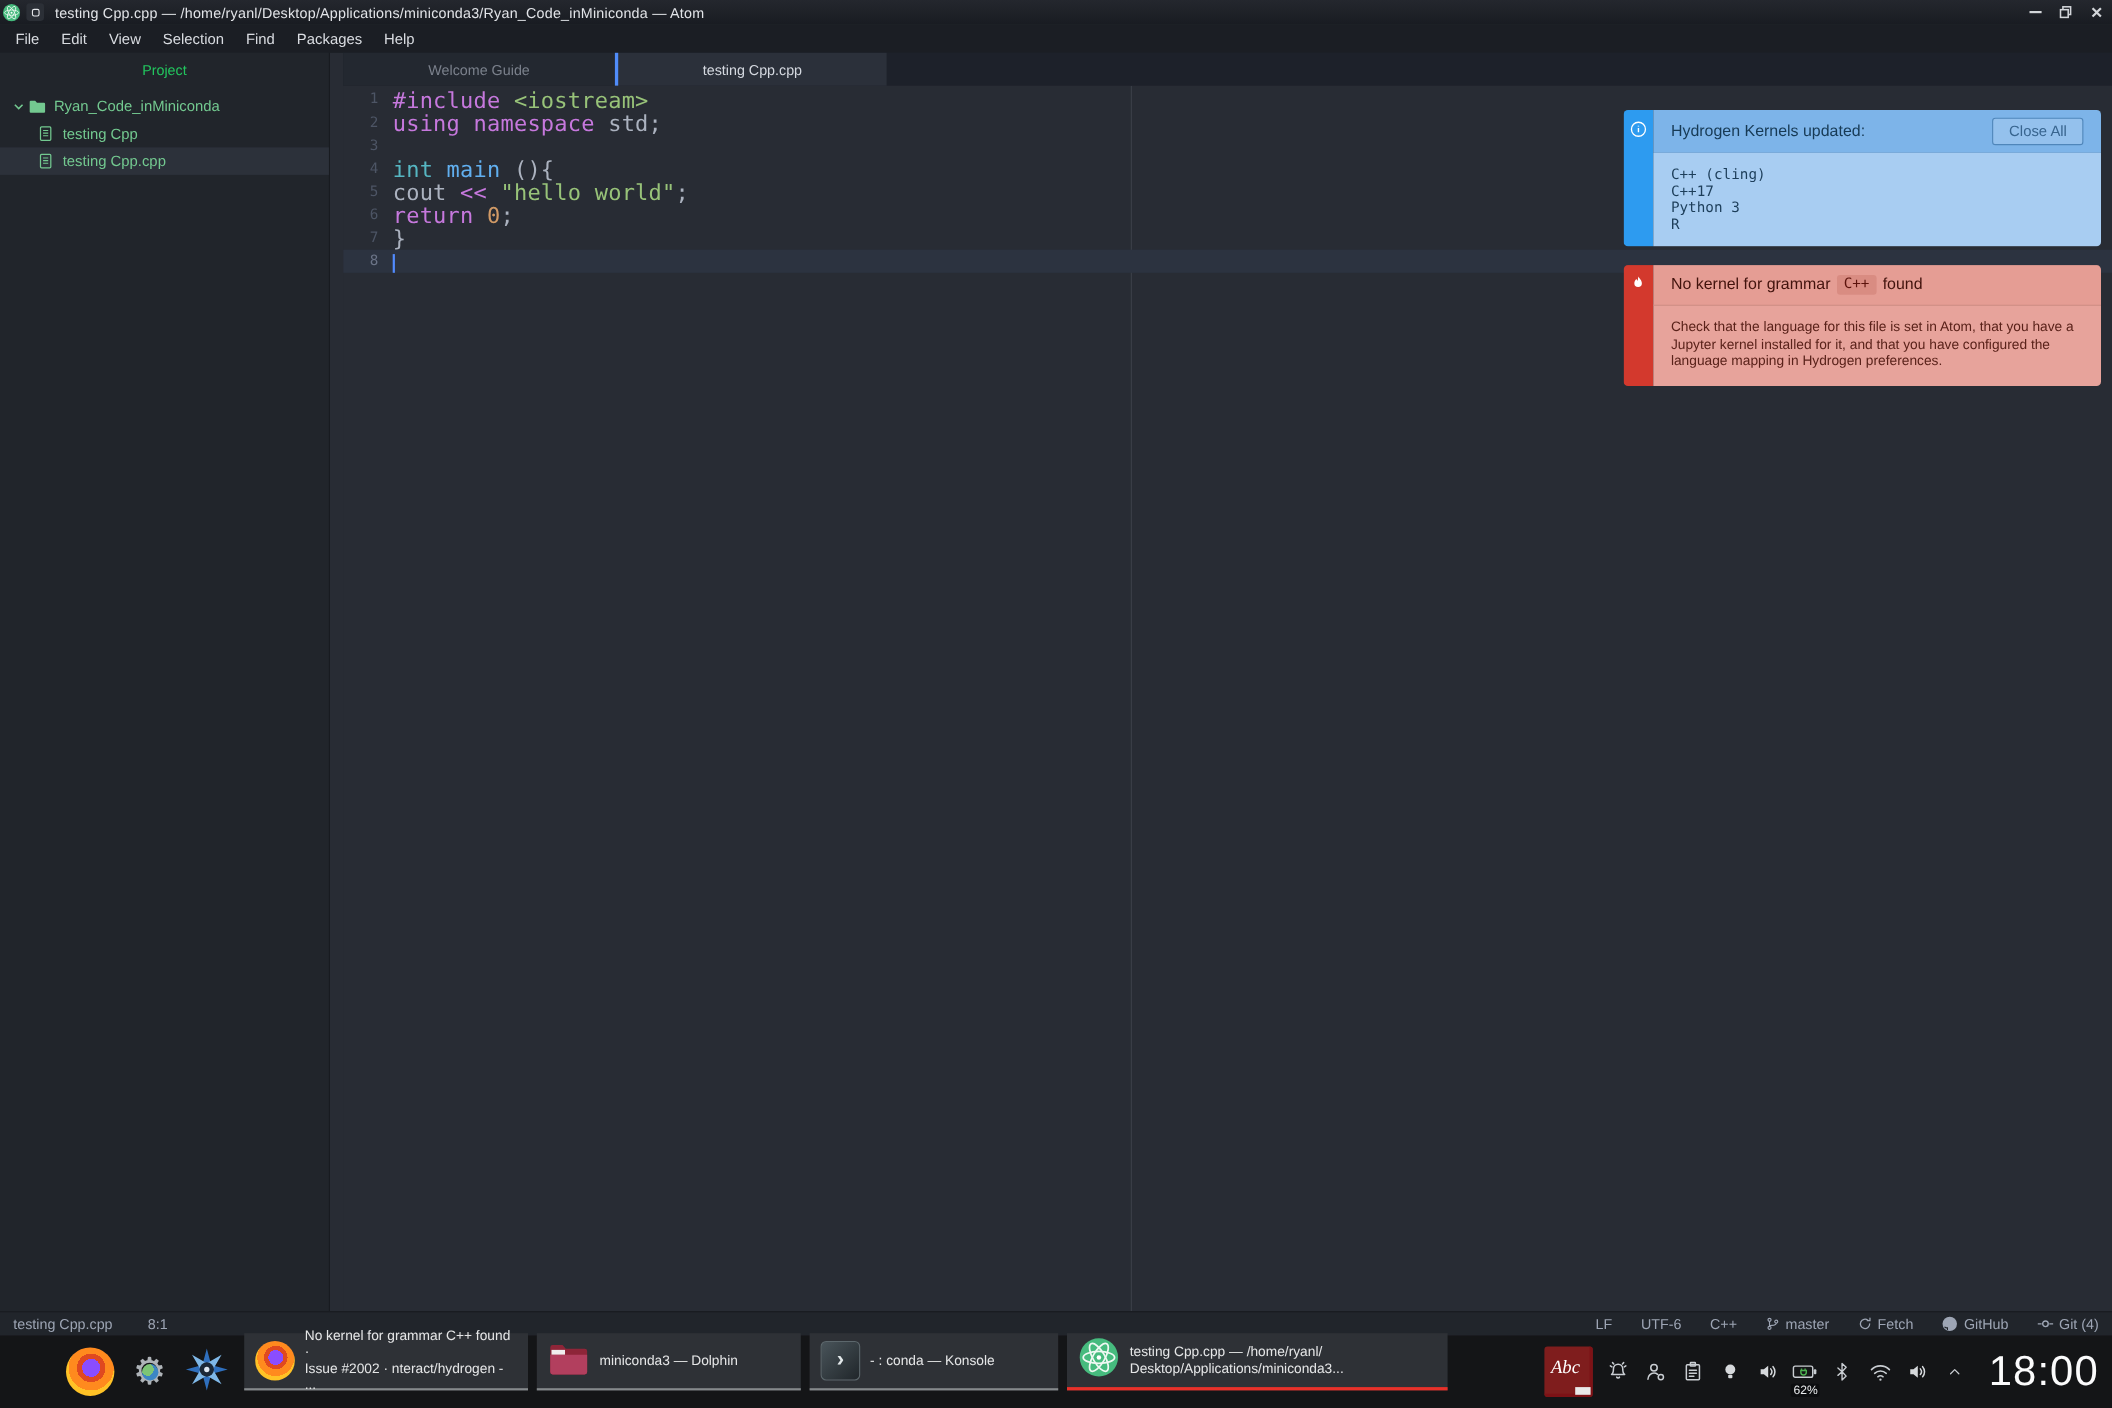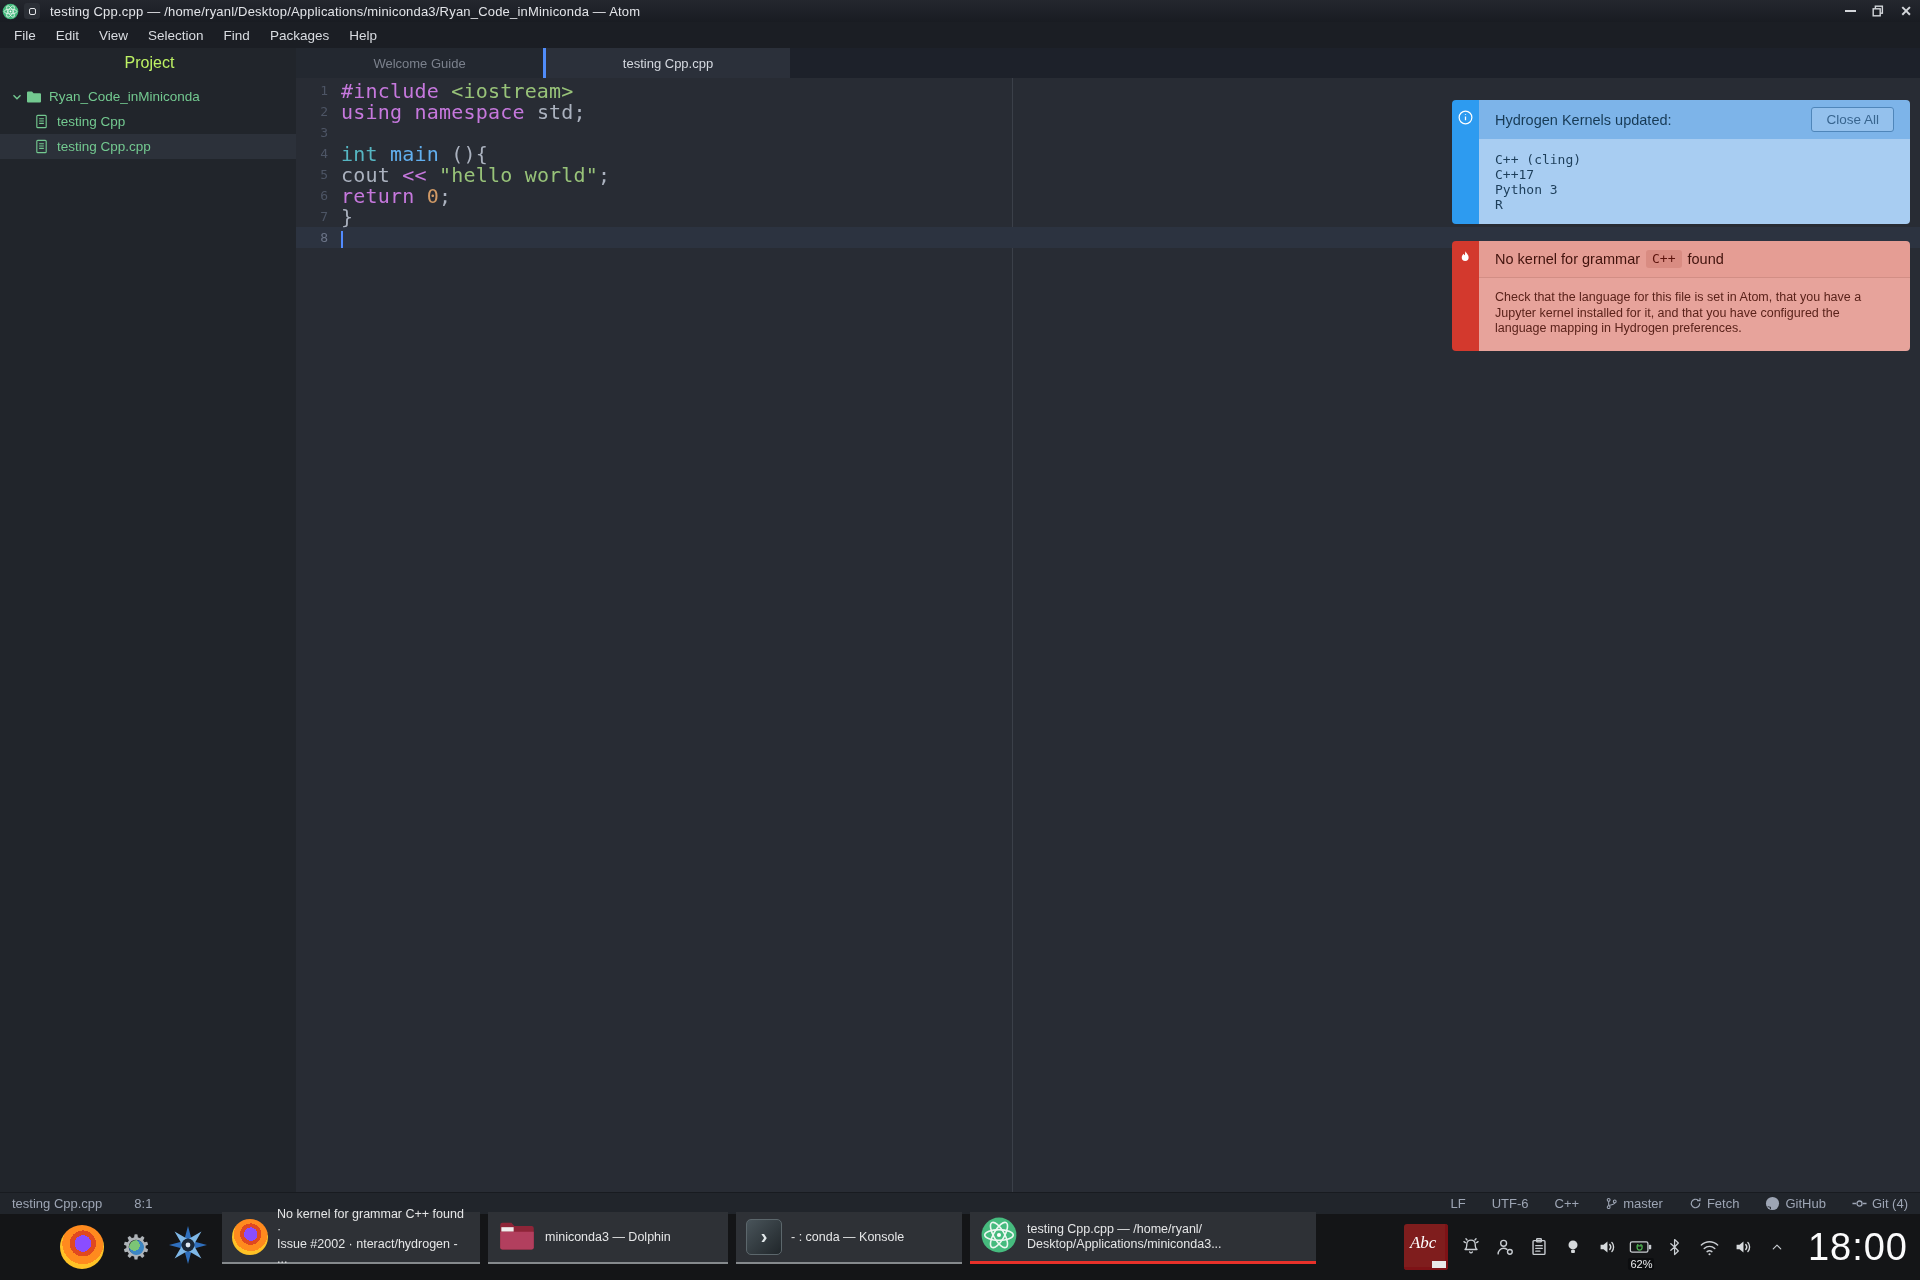--- a/index.html
+++ b/index.html
@@ -25,49 +25,49 @@
              display:flex; align-items:center; padding-left:4px; }
   .menu-item { color:#d9dce1; font-size:13.5px; padding:4px 10px; }
 
   
   .workspace { position:absolute; left:0; top:48px; width:1920px; height:1144px; }
 
   
   .treeview { position:absolute; left:0; top:0; width:300px; height:1144px; background:#21252b;
               border-right:1px solid #181b20; }
   .tree-header { height:30px; display:flex; align-items:center; justify-content:center;
-                 color:#bef264; font-size:16px; }
+                 color:#22c55e; font-size:13px; }
   .tree-items { margin-top:6px; }
   .tree-row { height:25px; display:flex; align-items:center; color:#73c990; font-size:13.5px; }
   .tree-row.selected { background:#2c313a; }
   .tree-row .t-chevron { width:14px; height:14px; margin-left:10px; }
   .tree-row .t-icon { width:16px; height:16px; margin-left:2px; margin-right:7px; }
   .tree-row.file-row .t-icon { margin-left:34px; }
 
   
-  .editor-pane { position:absolute; left:296px; top:0; right:0; height:1144px; }
+  .editor-pane { position:absolute; left:312px; top:0; right:0; height:1144px; }
   .tabbar { position:absolute; left:0; top:0; right:0; height:30px; background:#1d212a; display:flex; }
   .tab { width:247px; height:30px; display:flex; align-items:center; justify-content:center;
          font-size:13px; color:#7b818c; background:#232830; }
   .tab.active { background:#2b303a; color:#d5d9e0; border-left:3px solid #508cf9; }
   .editor { position:absolute; left:0; top:30px; right:0; bottom:0; background:#282c34; overflow:hidden; }
   .wrap-guide { position:absolute; left:716px; top:0; bottom:0; width:1px; background:#3b4049; }
   .code-lines { position:absolute; left:0; top:2px; right:0; }
   .code-line { display:flex; height:21px; align-items:center; font-family:"DejaVu Sans Mono", monospace; }
   .code-line.active { background:#2c3340; }
   .ln { width:45px; padding-right:13px; text-align:right; color:#4d5565; font-size:13px; flex:none; }
   .code-line.active .ln { color:#6b7487; }
   .codetext { white-space:pre; font-size:20px; letter-spacing:.2px; }
   .tk-pl{color:#abb2bf} .tk-kw{color:#c678dd} .tk-str{color:#98c379}
   .tk-ty{color:#56b6c2} .tk-fn{color:#61afef} .tk-num{color:#d19a66}
   .cursor { display:inline-block; width:2px; height:17px; background:#528bff; vertical-align:middle; }
 
   
   .notifs { position:absolute; left:1452px; top:100px; width:458px; }
-  .notif { display:flex; margin-bottom:17px; border-radius:4px; overflow:hidden; }
+  .notif { display:flex; margin-bottom:17px; border-radius:4px; overflow:hidden;margin-left:24px; }
   .notif-stripe { width:27px; flex:none; display:flex; justify-content:center; padding-top:9px; }
   .notif.info .notif-stripe { background:#2d9bf0; }
   .notif.error .notif-stripe { background:#d3392d; }
   .notif-main { flex:1; }
   .notif.info .notif-head { background:#7db4e9; color:#173a55; }
   .notif.info .notif-body { background:#a8cdf2; color:#1d3e5a; font-family:"DejaVu Sans Mono", monospace;
                             font-size:13px; line-height:15px; padding:13px 16px 12px; }
   .notif-head { display:flex; align-items:center; padding:0 16px; height:39px; font-size:14.5px; }
   .btn-close-all { margin-left:auto; padding:4px 14px; border:1px solid #4f86ba; border-radius:3px;
                    color:#38658f; font-size:13.5px; background:rgba(255,255,255,.18); }

